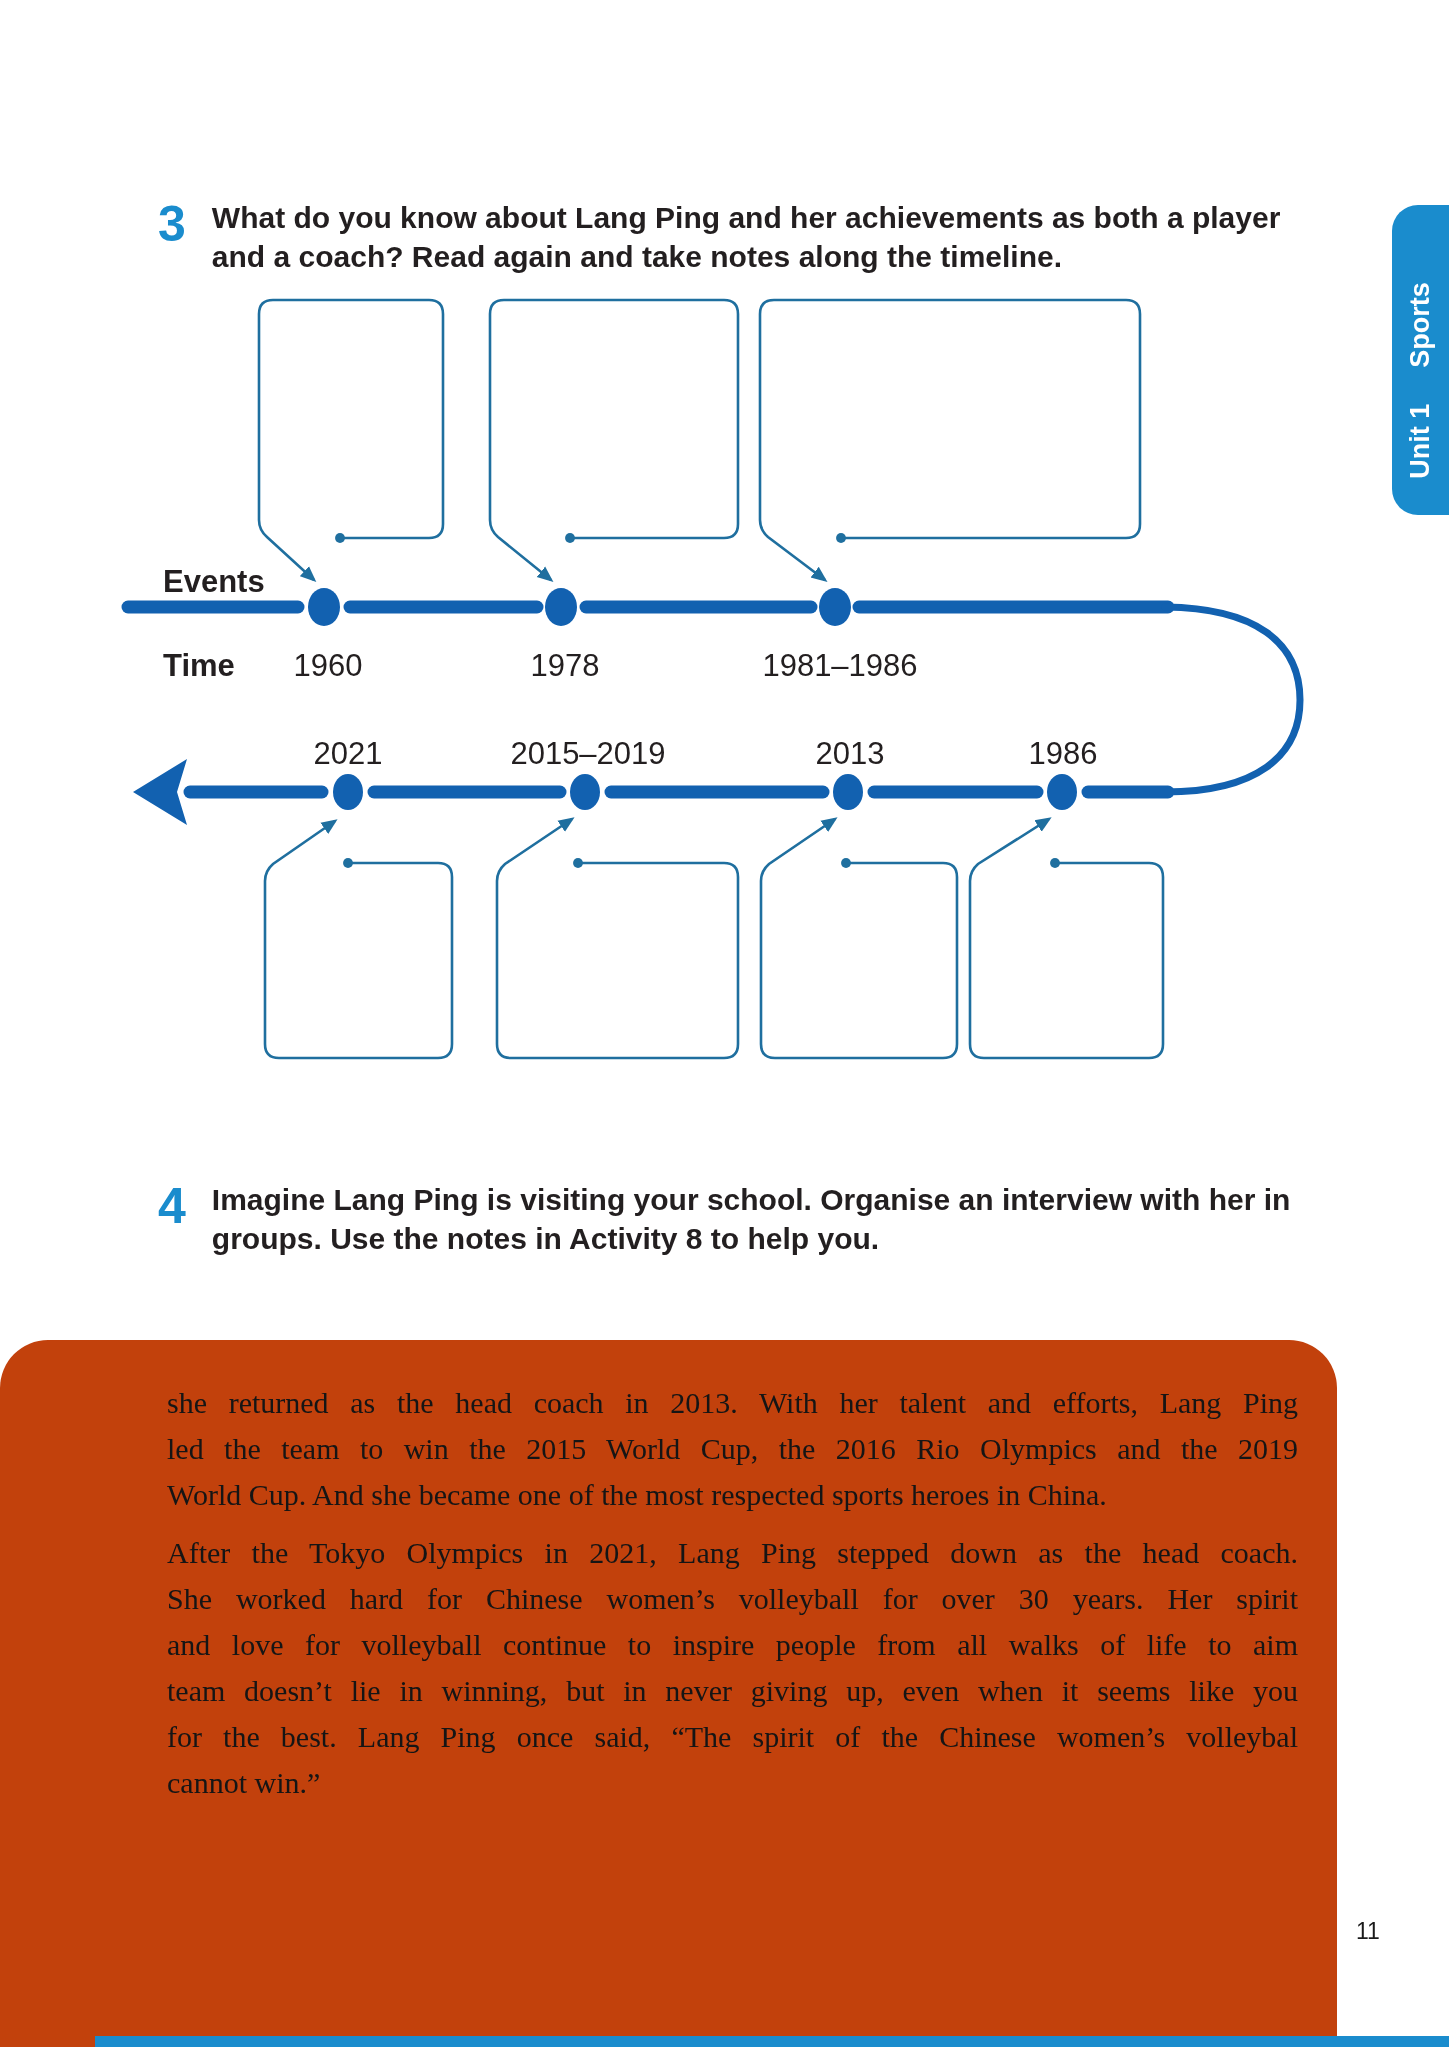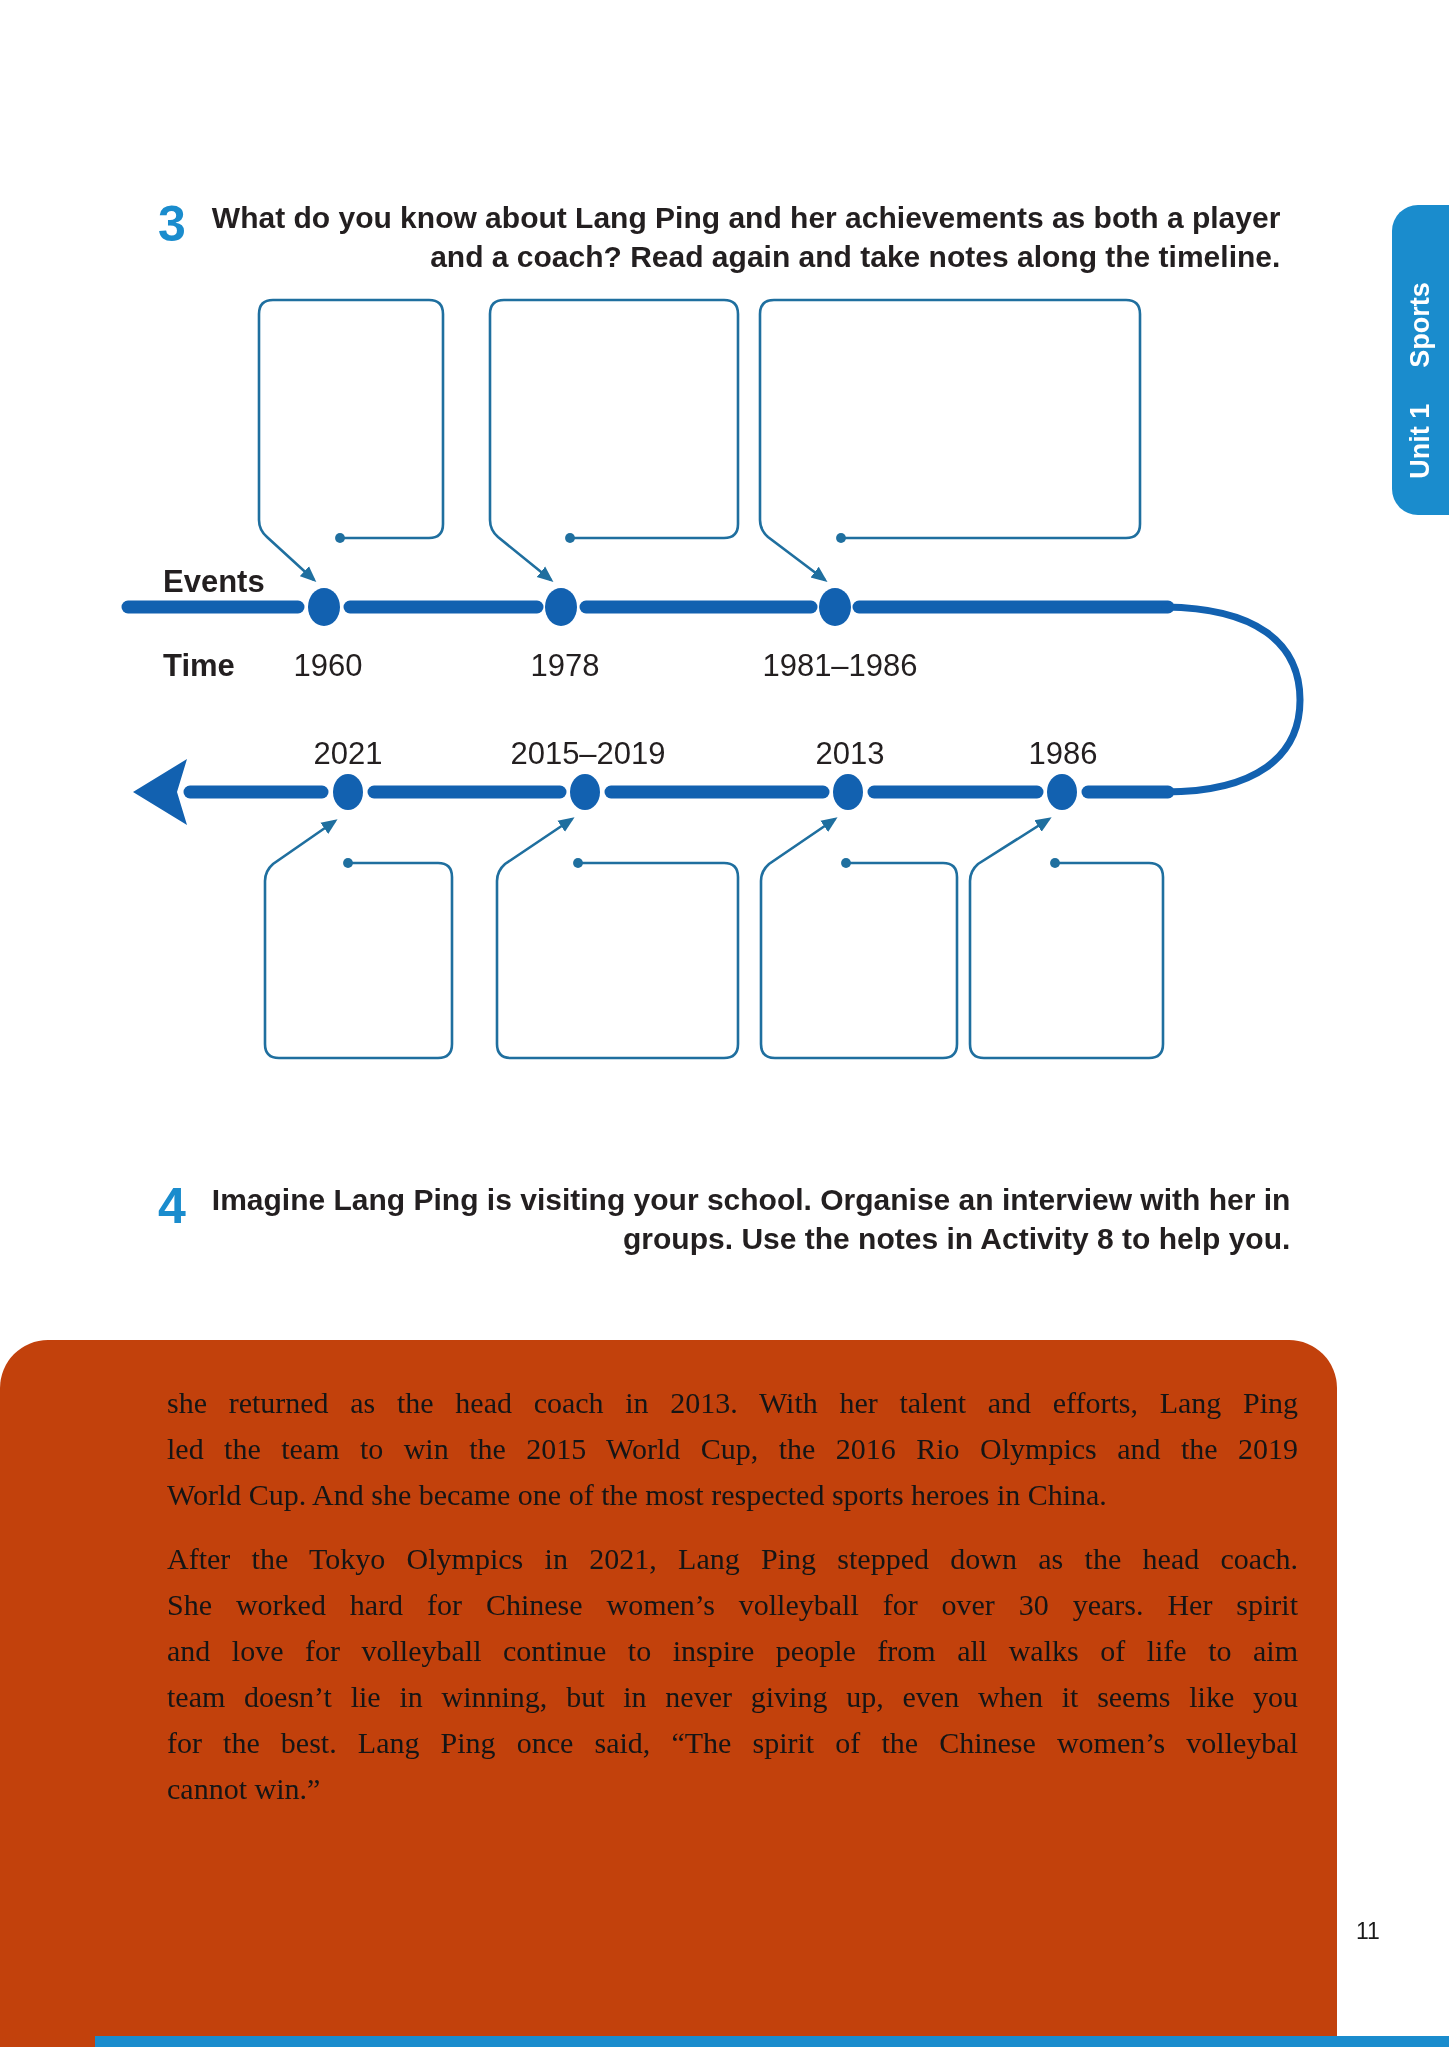--- a/index.html
+++ b/index.html
@@ -8,38 +8,38 @@
     overflow:hidden;font-family:"Liberation Sans",sans-serif;color:#231f20;
     margin:0 auto;
   }
   
   .activity{position:absolute;left:158px;display:flex;align-items:flex-start;gap:26px;}
   .activity .num{
     color:#1a8ccd;font-weight:bold;font-size:50px;line-height:48px;
     font-family:"Liberation Sans",sans-serif;margin-top:2px;
   }
   .activity .lines{font-weight:bold;font-size:30px;line-height:39px;color:#231f20;}
-  .activity .lines div{white-space:nowrap;text-align:right;}
+  .activity .lines div{white-space:nowrap;}
   
   .timeline-svg{position:absolute;left:0;top:0;pointer-events:none;}
   .timeline-svg .notebox{pointer-events:auto;}
   .tl-label{font-family:"Liberation Sans",sans-serif;font-weight:bold;font-size:31px;fill:#231f20;}
   .tl-time{font-family:"Liberation Sans",sans-serif;font-size:31px;fill:#231f20;}
   
   .reading-panel{
     position:absolute;left:0;top:1340px;width:1337px;height:707px;
     background:#c2410c;border-radius:48px 48px 0 0;
   }
   .reading-text{
     position:absolute;left:167px;top:40px;width:1131px;
     font-family:"Liberation Serif",serif;font-size:30px;line-height:46px;color:#151515;
   }
   .jline{text-align:justify;text-align-last:justify;}
   .jline.last{text-align-last:left;}
-  .para2{margin-top:18px;}
+  .para2{margin-top:12px;}
   
   .unit-tab{
     position:absolute;right:0;top:205px;width:57px;height:310px;
     background:#1a8ccd;border-radius:26px 0 0 26px;
     display:flex;align-items:center;justify-content:center;overflow:hidden;
   }
   .unit-tab .rot{
     transform:rotate(-90deg) translateX(-20px);white-space:nowrap;display:flex;gap:36px;
     color:#ffffff;font-weight:bold;font-size:27px;font-family:"Liberation Sans",sans-serif;
   }

